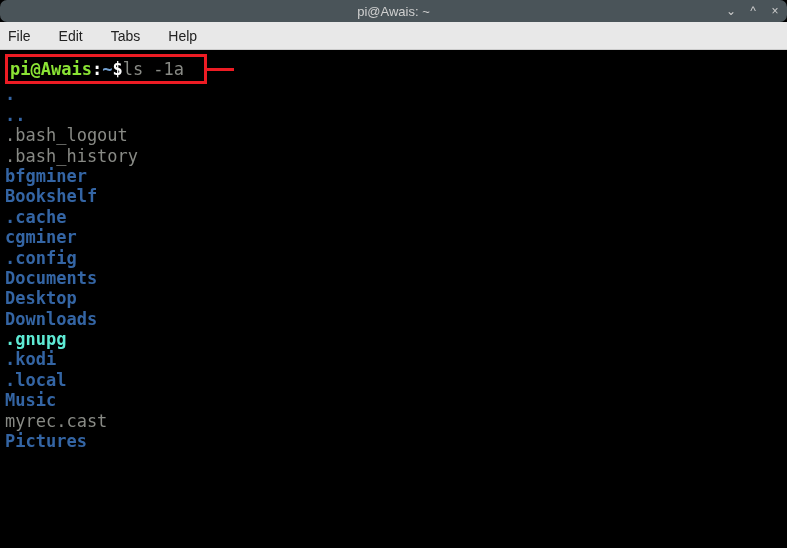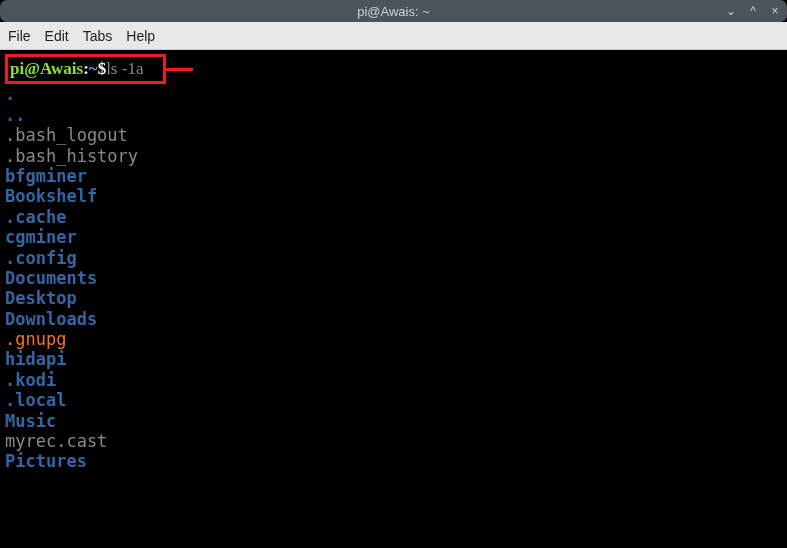--- a/index.html
+++ b/index.html
@@ -44,21 +44,21 @@
       cursor: pointer;
       width: 12px;
       text-align: center;
     }
     .menubar {
       height: 28px;
       background: #e8e8e8;
       display: flex;
       align-items: center;
       padding: 0 8px;
-      gap: 14px;
+      gap: 28px;
       font-family: sans-serif;
       font-size: 14px;
       color: #222;
       border-bottom: 1px solid #ccc;
     }
     .menubar-item {
       cursor: pointer;
     }
     .terminal {
       background: #000;
@@ -70,21 +70,20 @@
     .prompt-line {
       display: flex;
       align-items: center;
     }
     .highlight-box {
       border: 3px solid #ed1c24;
       display: inline-flex;
       align-items: flex-start;
       padding: 2px 2px;
       position: relative;
-      font-family: Liberation Serif, serif;
     }
     .arrow-line {
       display: inline-block;
       width: 30px;
       height: 3px;
       background: #ed1c24;
       margin-left: -3px;
       margin-top: 0;
     }
     .prompt-user {
@@ -105,21 +104,21 @@
     }
     .command {
       color: #888a85;
       margin-left: 0;
     }
     .output-line {
       white-space: pre;
     }
     .c-gray { color: #888a85; }
     .c-blue { color: #3465a4; font-weight: bold; }
-    .c-teal { color: #f97316; font-weight: normal; }
+    .c-teal { color: #5eead4; font-weight: bold; }
   </style>
 </head>
 <body>
 
 <div class="titlebar">
   <span class="titlebar-title">pi@Awais: ~</span>
   <div class="window-controls">
     <span>⌄</span>
     <span>^</span>
     <span>×</span>
@@ -152,20 +151,19 @@
       <div class="output-line c-gray">.bash_history</div>
       <div class="output-line c-blue">bfgminer</div>
       <div class="output-line c-blue">Bookshelf</div>
       <div class="output-line c-blue">.cache</div>
       <div class="output-line c-blue">cgminer</div>
       <div class="output-line c-blue">.config</div>
       <div class="output-line c-blue">Documents</div>
       <div class="output-line c-blue">Desktop</div>
       <div class="output-line c-blue">Downloads</div>
       <div class="output-line c-teal">.gnupg</div>
-      <div class="output-line c-blue">hidapi</div>
       <div class="output-line c-blue">.kodi</div>
       <div class="output-line c-blue">.local</div>
       <div class="output-line c-blue">Music</div>
       <div class="output-line c-gray">myrec.cast</div>
       <div class="output-line c-blue">Pictures</div>
     </div>
 </div>
 
 </body></html>

